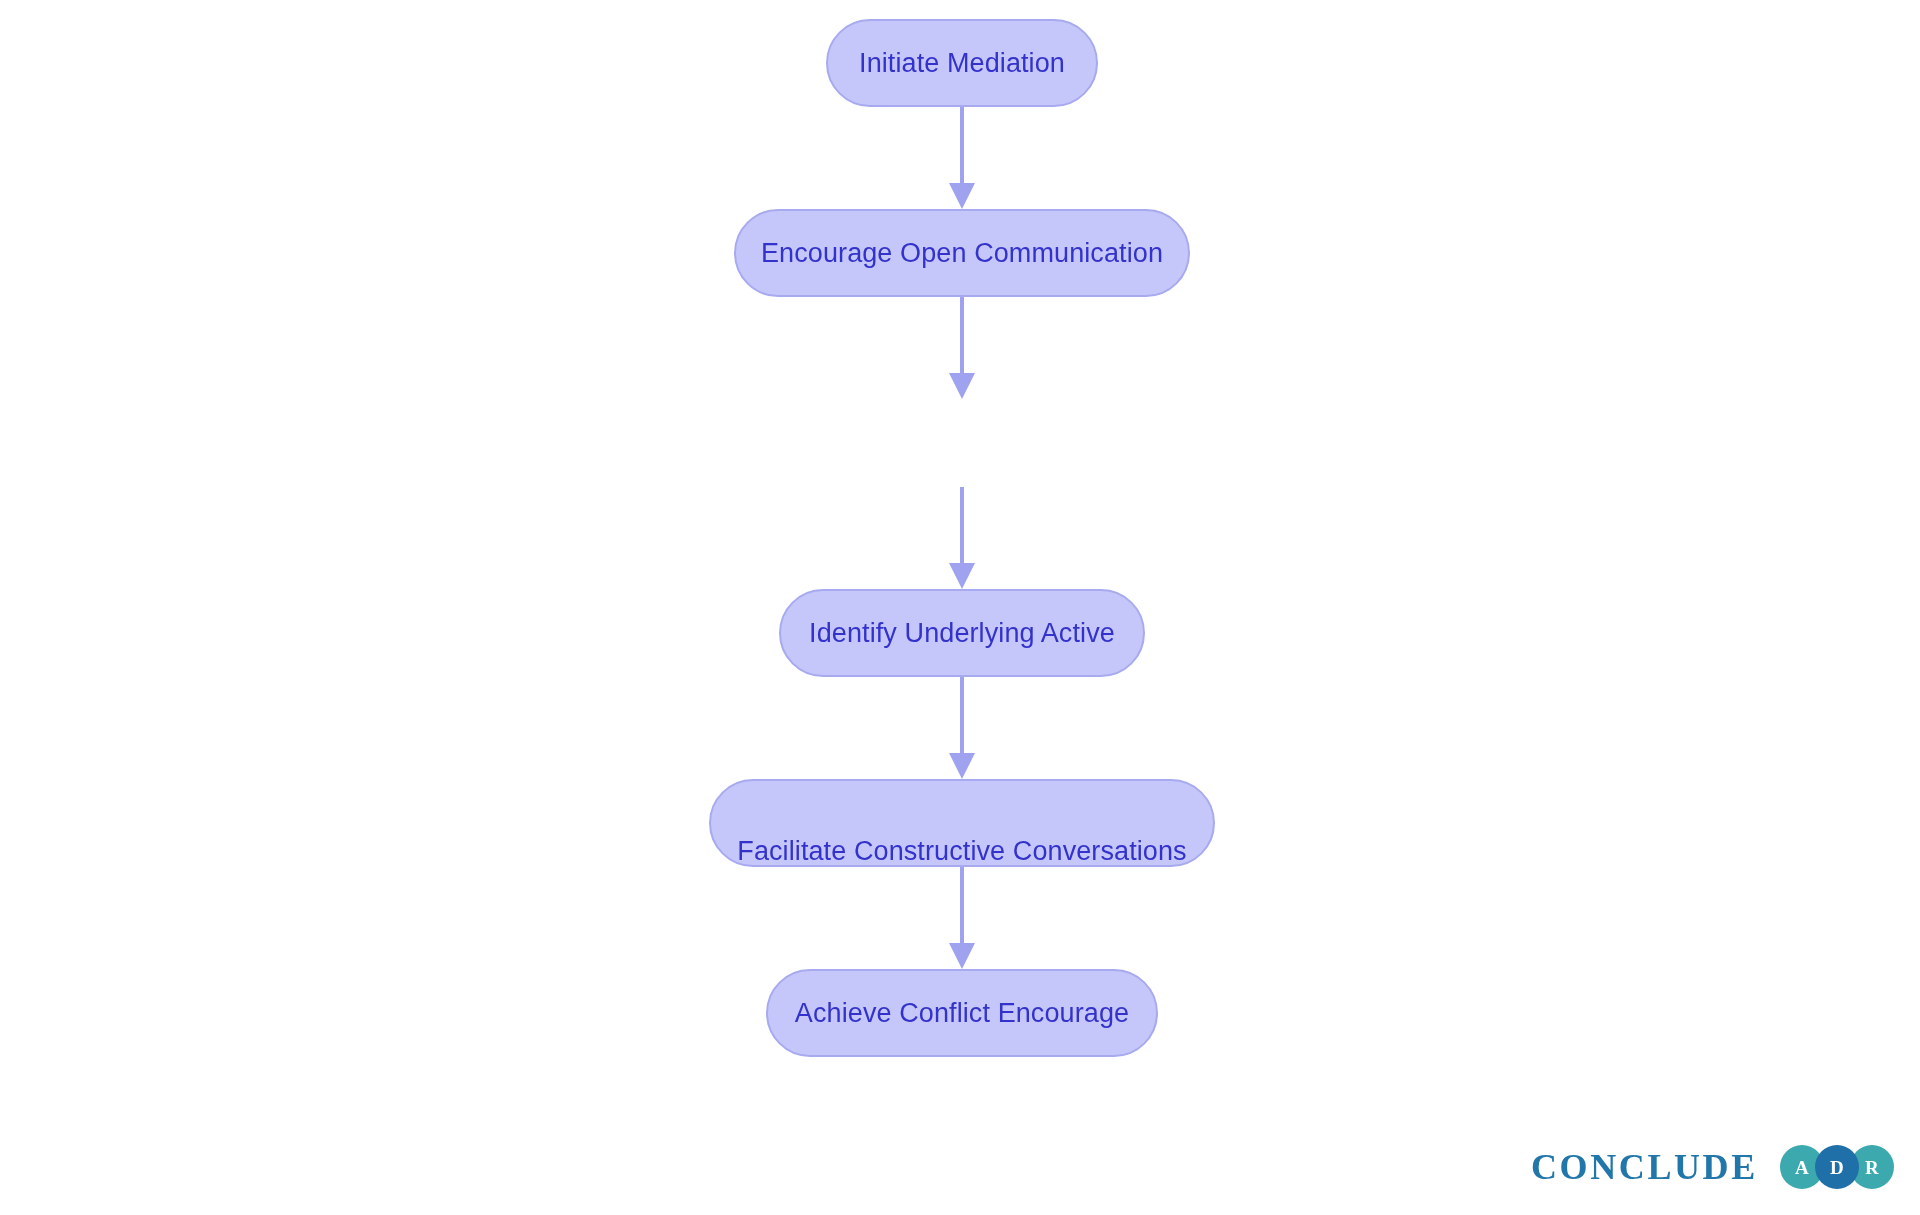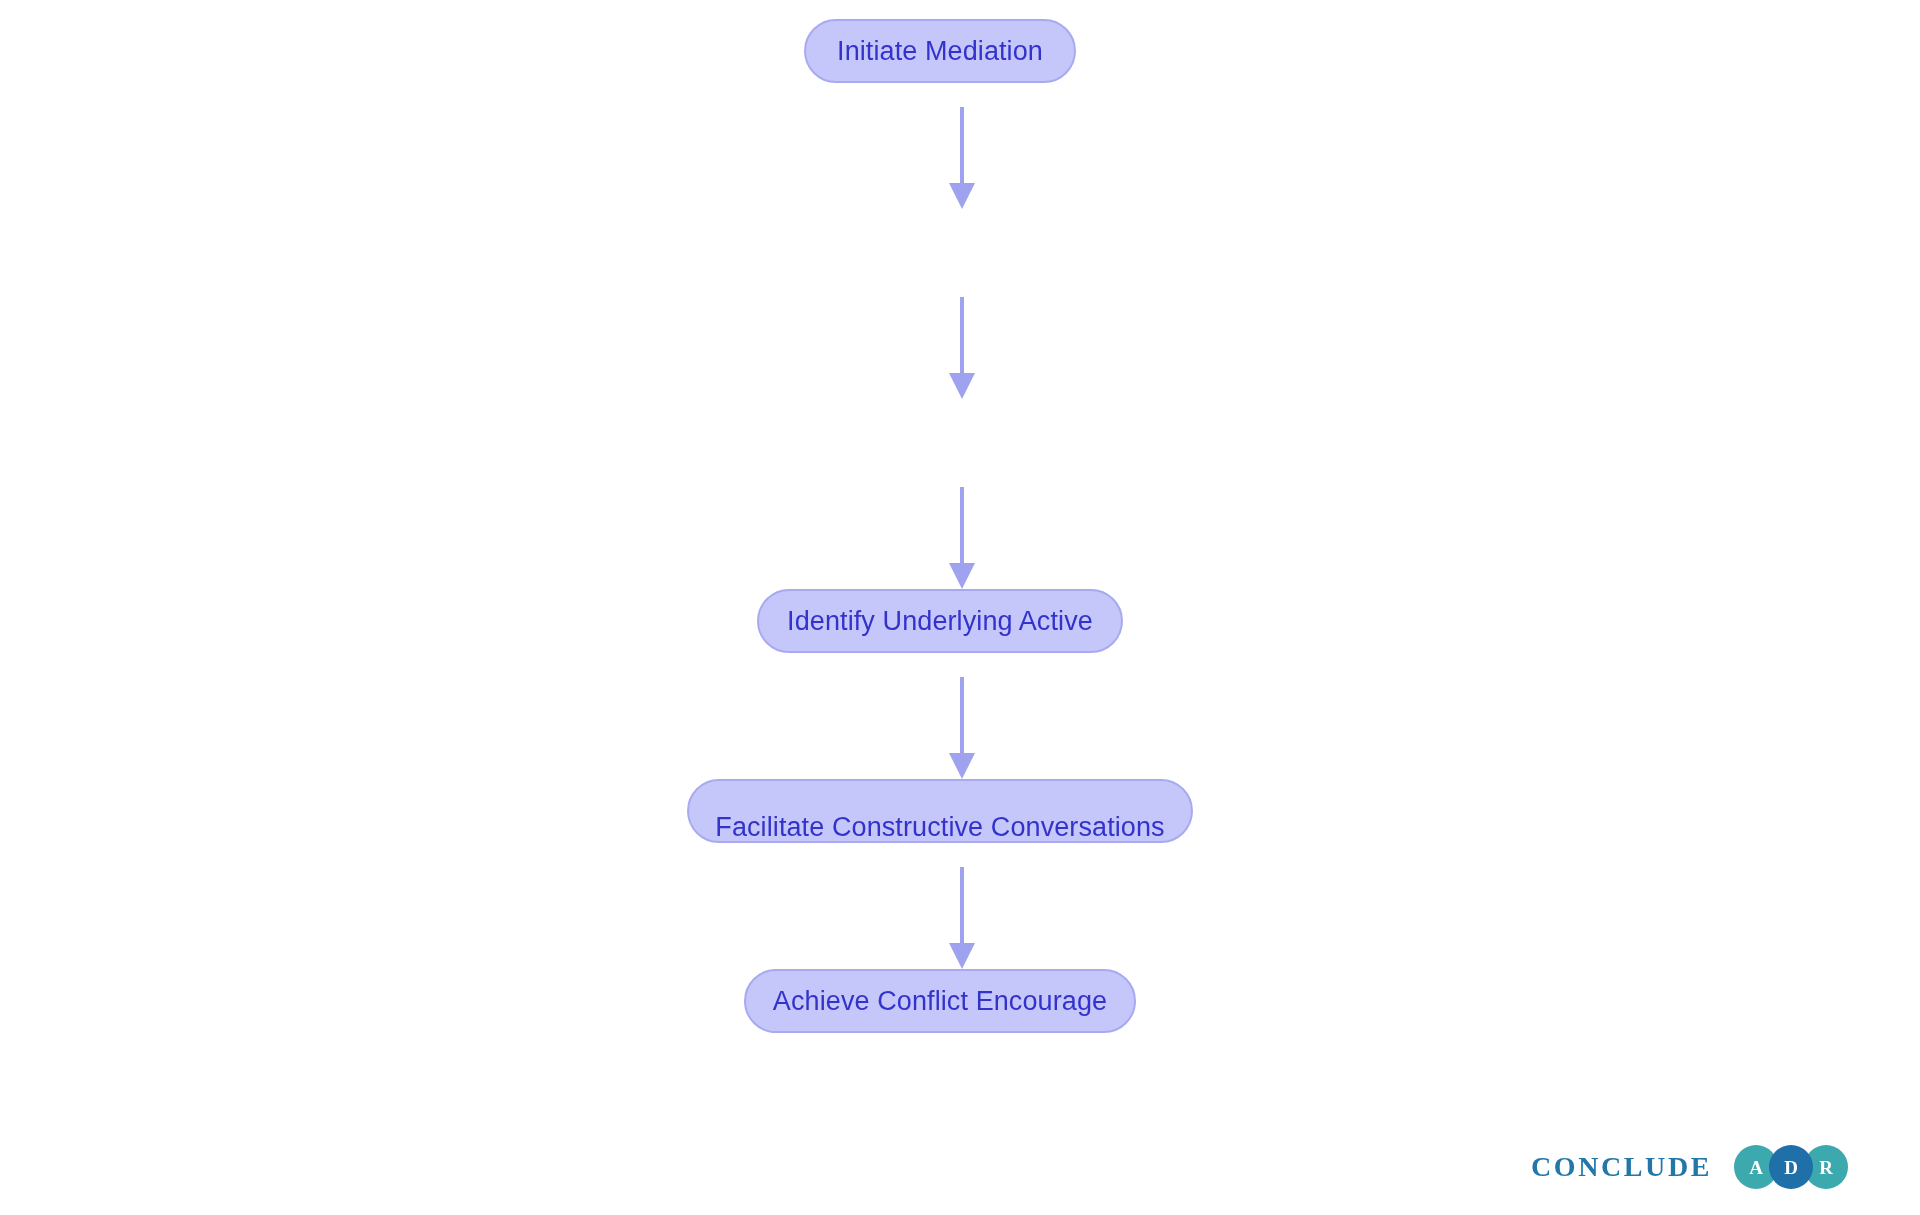--- a/index.html
+++ b/index.html
@@ -22,29 +22,29 @@
     left: 0;
     top: 0;
     width: 1920px;
     height: 1215px;
   }
 
   
   .flow-node {
     position: absolute;
     box-sizing: border-box;
-    height: 64px;
+    height: 88px;
     border-radius: 44px;
     background: #c5c6fa;
     border: 2px solid #a8aaf0;
     display: flex;
     align-items: center;
     justify-content: center;
     transform: translateX(-50%);
-    left: 940px;
+    left: 962px;
   }
   .flow-node-label {
     color: #3333cc;
     font-size: 27px;
     font-weight: 400;
     letter-spacing: 0.1px;
     white-space: nowrap;
     line-height: 1;
     font-family: "Liberation Sans", sans-serif;
   }
@@ -95,21 +95,21 @@
     position: absolute;
     left: 1531px;
     top: 1139px;
     display: flex;
     align-items: center;
     height: 56px;
   }
   .brand-wordmark {
     font-family: "Liberation Serif", serif;
     font-weight: 700;
-    font-size: 28px;
+    font-size: 36px;
     letter-spacing: 2.6px;
     color: #2277aa;
     line-height: 1;
     white-space: nowrap;
   }
   .brand-circles {
     display: flex;
     align-items: center;
     margin-left: 22px;
   }
@@ -137,20 +137,23 @@
 
   <div class="flow-node node-1">
     <span class="flow-node-label">Initiate Mediation</span>
   </div>
 
   <div class="flow-arrow arrow-1">
     <div class="arrow-shaft"></div>
     <div class="arrow-head"></div>
   </div>
 
+  <div class="flow-node node-2">
+    <span class="flow-node-label">Encourage Open Communication</span>
+  </div>
 
   <div class="flow-arrow arrow-2">
     <div class="arrow-shaft"></div>
     <div class="arrow-head"></div>
   </div>
 
 
   <div class="flow-arrow arrow-3">
     <div class="arrow-shaft"></div>
     <div class="arrow-head"></div>

